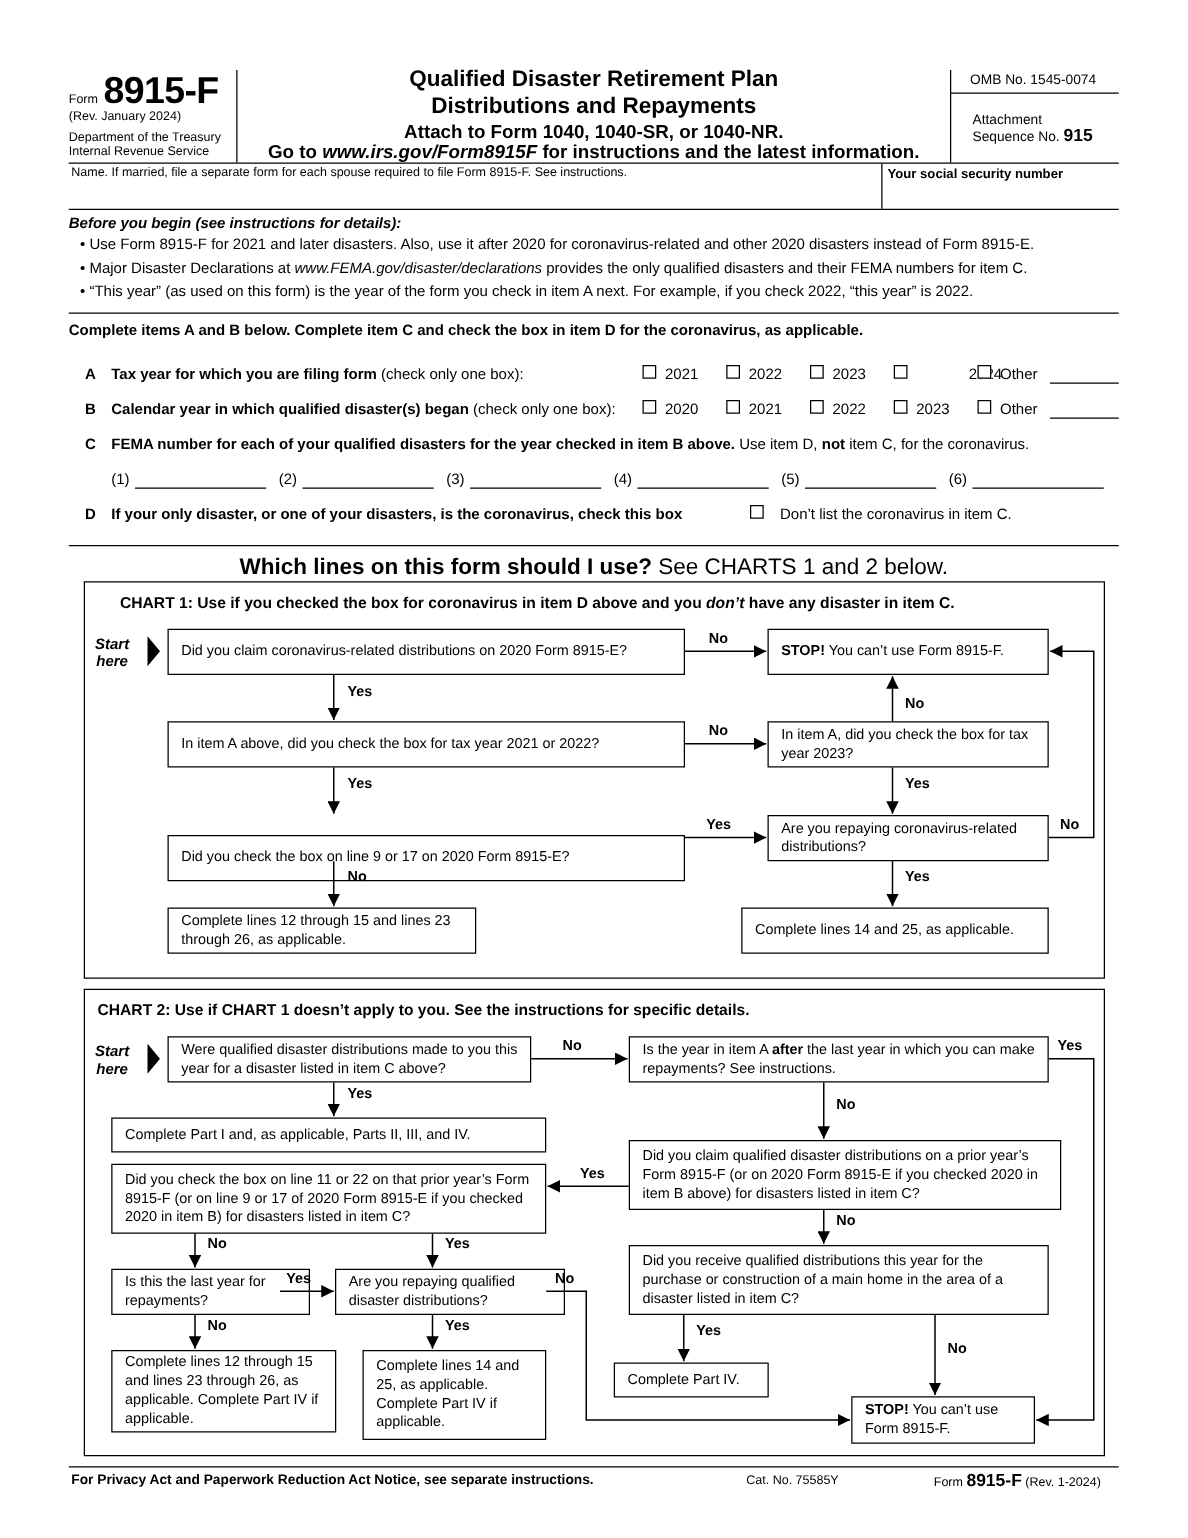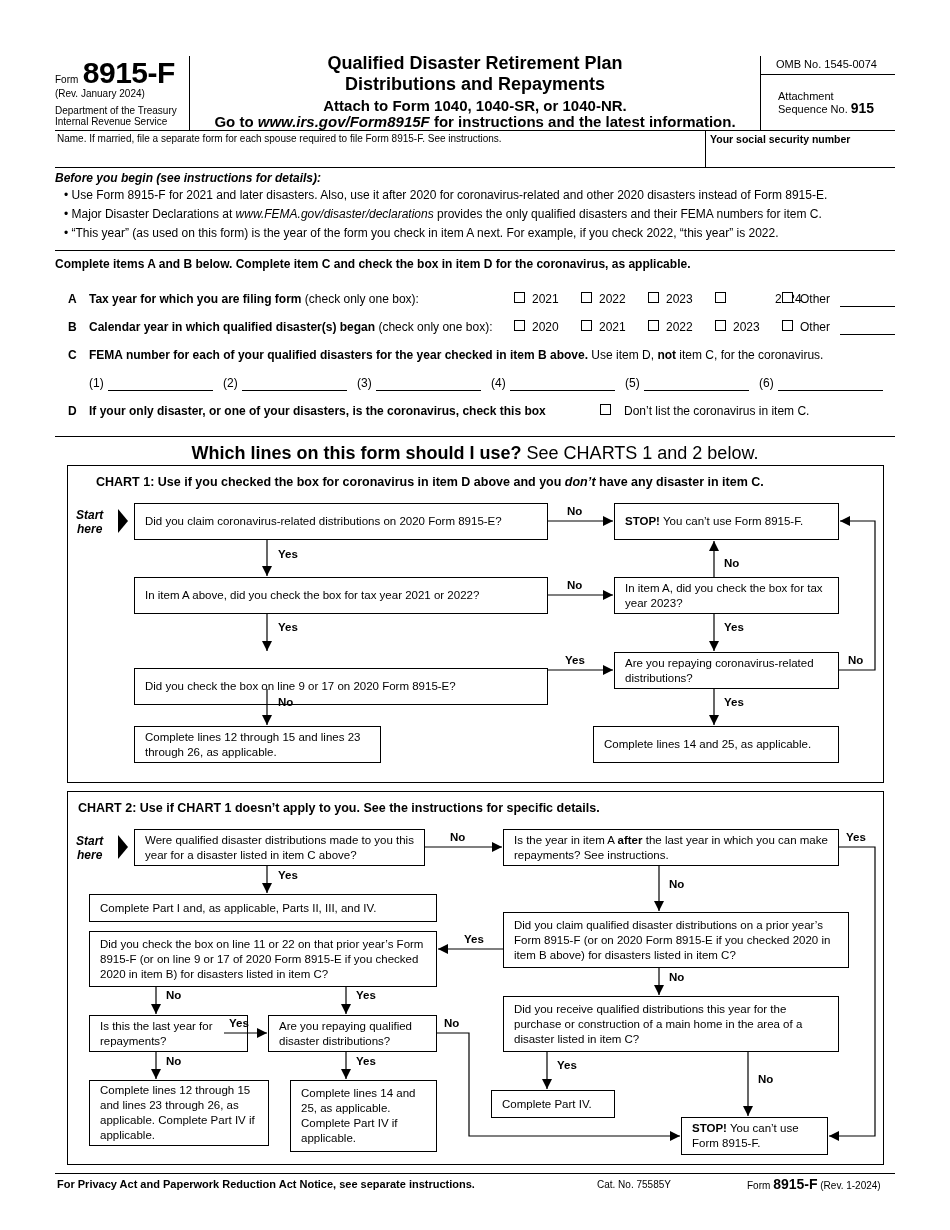--- a/index.html
+++ b/index.html
@@ -166,21 +166,21 @@
   </div>
 
 <div class="box" style="left:134px;top:829px;width:291px;height:37px;">Were qualified disaster distributions made to you this year for a disaster listed in item C above?</div>
 <div class="box" style="left:503px;top:829px;width:336px;height:37px;">
     <span><span>Is the year in item A </span><b>after</b><span> the last year in which you can make repayments? See instructions.</span></span>
   </div>
 <div class="box" style="left:89px;top:894px;width:348px;height:28px;">Complete Part I and, as applicable, Parts II, III, and IV.</div>
 <div class="box" style="left:89px;top:931px;width:348px;height:56px;">Did you check the box on line 11 or 22 on that prior year’s Form 8915-F (or on line 9 or 17 of 2020 Form 8915-E if you checked 2020 in item B) for disasters listed in item C?</div>
 <div class="box" style="left:503px;top:912px;width:346px;height:56px;">Did you claim qualified disaster distributions on a prior year’s Form 8915-F (or on 2020 Form 8915-E if you checked 2020 in item B above) for disasters listed in item C?</div>
 <div class="box" style="left:89px;top:1015px;width:159px;height:37px;">Is this the last year for repayments?</div>
-<div class="box" style="left:268px;top:1015px;width:169px;height:37px;">Are you repaying qualified disaster distributions?</div>
+<div class="box" style="left:268px;top:1015px;width:184px;height:37px;">Are you repaying qualified disaster distributions?</div>
 <div class="box" style="left:503px;top:996px;width:336px;height:56px;">Did you receive qualified distributions this year for the purchase or construction of a main home in the area of a disaster listed in item C?</div>
 <div class="box" style="left:89px;top:1080px;width:180px;height:66px;">Complete lines 12 through 15 and lines 23 through 26, as applicable. Complete Part IV if applicable.</div>
 <div class="box" style="left:290px;top:1080px;width:147px;height:72px;">Complete lines 14 and 25, as applicable. Complete Part IV if applicable.</div>
 <div class="box" style="left:491px;top:1090px;width:124px;height:28px;">Complete Part IV.</div>
 <div class="box" style="left:681px;top:1117px;width:147px;height:38px;">
     <span><b>STOP!</b><span> You can’t use Form 8915-F.</span></span>
   </div>
 
 <div class="lbl" style="left:450px;top:831px;">No</div>
 <div class="lbl" style="left:846px;top:831px;">Yes</div>

